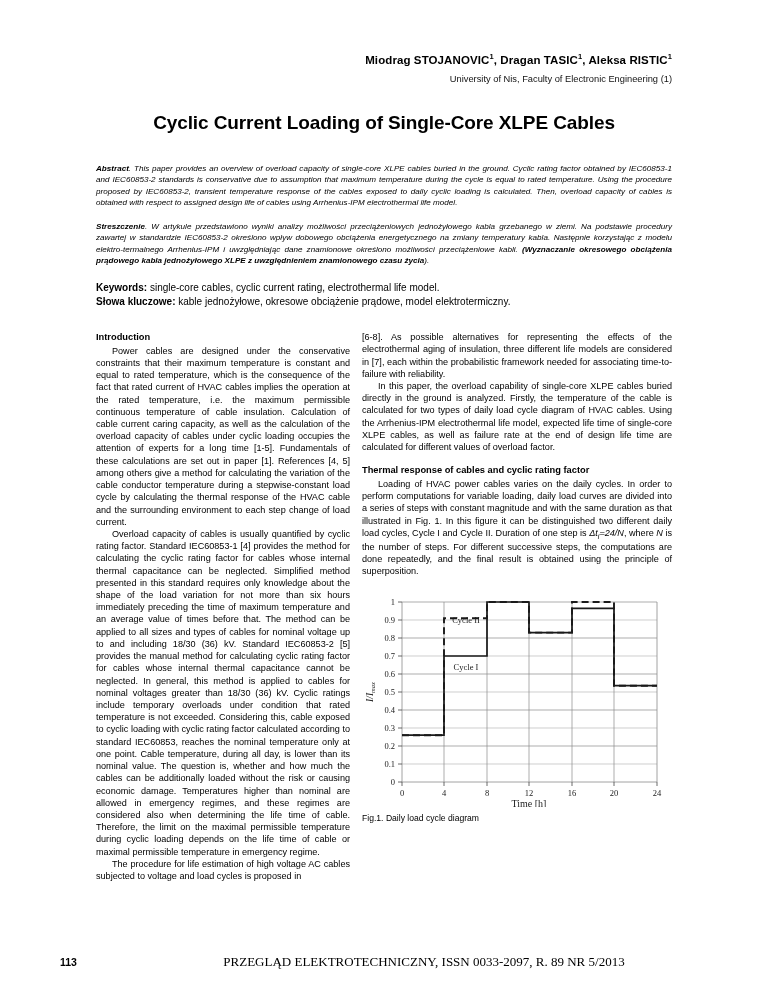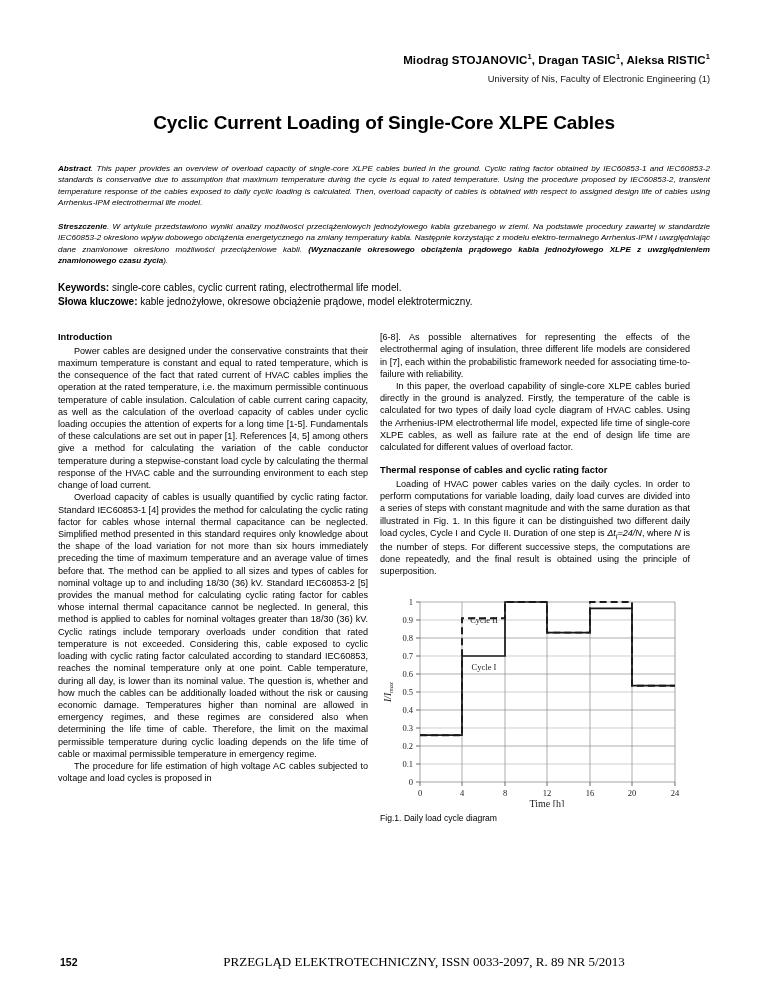--- a/index.html
+++ b/index.html
@@ -13,21 +13,21 @@
     font-family: "Liberation Sans", sans-serif;
     color: #000000;
     position: relative;
     overflow: hidden;
   }
   .page {
     position: relative;
     width: 768px;
     height: 994px;
     box-sizing: border-box;
-    padding: 0 58px;
+    padding: 0 96px;
   }
 
   
   .authors {
     text-align: right;
     font-size: 11.5px;
     font-weight: bold;
     padding-top: 52px;
     letter-spacing: 0.1px;
   }
@@ -278,17 +278,17 @@
           <text x="104" y="31" font-size="8.5" text-anchor="middle">Cycle II</text>
           <text x="104" y="78" font-size="8.5" text-anchor="middle">Cycle I</text>
         </svg>
 
         <div class="fig-caption">Fig.1. Daily load cycle diagram</div>
       </div>
     </div>
   </div>
 
   <div class="footer">
-    <div class="page-num">152</div>
+    <div class="page-num">113</div>
     <div class="journal">PRZEGLĄD ELEKTROTECHNICZNY, ISSN 0033-2097, R. 89 NR 5/2013</div>
   </div>
 
 </div>
 
 </body></html>

